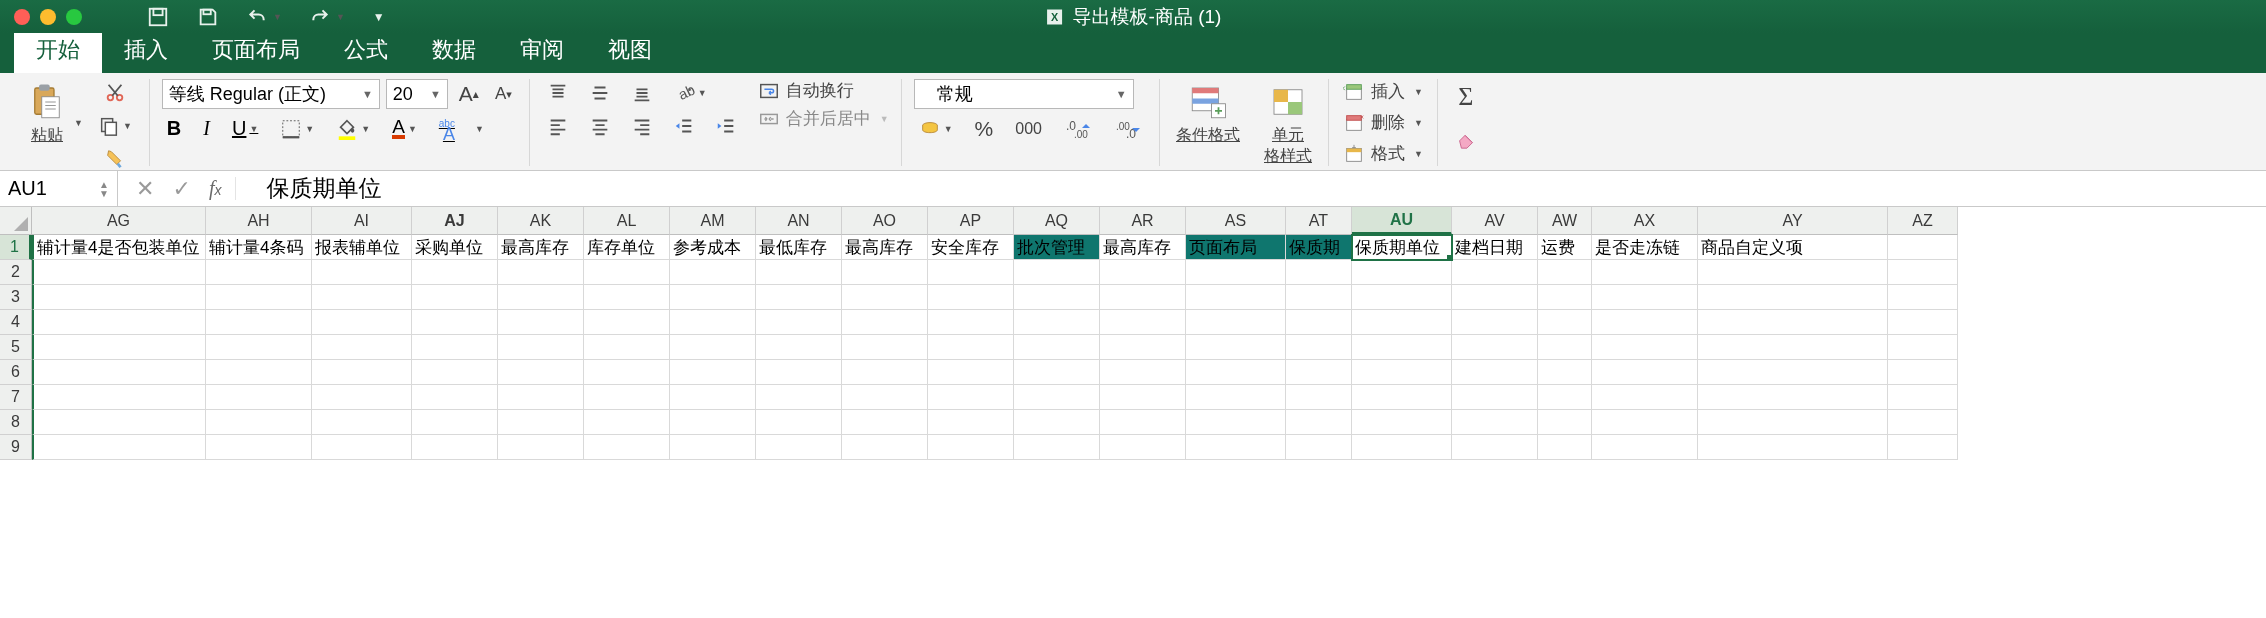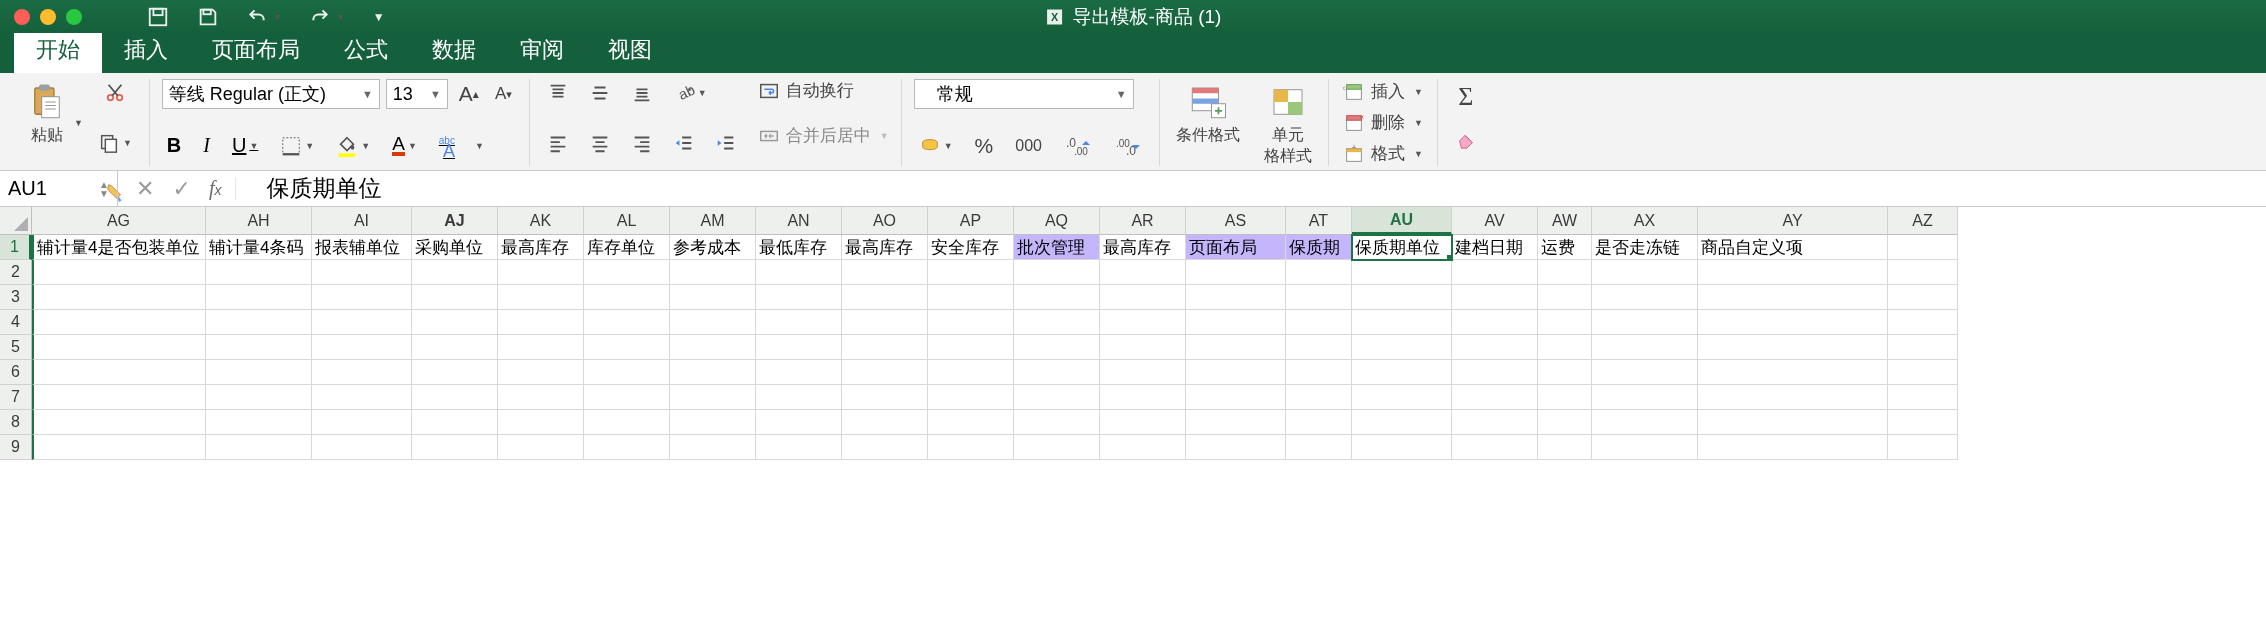--- a/index.html
+++ b/index.html
@@ -18,47 +18,47 @@
   
   .tabrow { height:40px; background:#15603c; display:flex; align-items:flex-end; padding-left:14px; }
   .tab { padding:8px 22px 8px; color:#fff; font-size:22px; cursor:pointer;}
   .tab.active { background:#fff; color:#15603c; }
   
   
   .ribbon { background:#f3f3f3; border-bottom:1px solid #c9c9c9; display:flex; padding:6px 10px 4px; gap:0; height:98px;}
   .group { display:flex; align-items:flex-start; padding:0 12px; border-right:1px solid #d7d7d7; }
   .group:last-child{border-right:none;}
   .hstack{display:flex;gap:6px;align-items:center;}
-  .bigbtn{display:flex;flex-direction:column;align-items:center;gap:2px;font-size:16px;color:#444;padding:2px 4px;}
+  .bigbtn{display:flex;flex-direction:column;align-items:center;gap:2px;font-size:16px;color:#444;padding:2px 4px;text-decoration:underline;}
   .bigbtn .ic{width:42px;height:42px;}
   .combo{background:#fff;border:1px solid #b8b8b8;height:30px;display:flex;align-items:center;padding:0 6px;font-size:18px;}
   .combo .dd{margin-left:auto;color:#666;font-size:11px;}
   .rbtn{border:1px solid transparent;padding:2px 4px;border-radius:3px;display:flex;align-items:center;justify-content:center;}
   .lblrow{font-size:17px;color:#888;display:flex;align-items:center;gap:6px;}
-  .row2{display:flex;flex-direction:column;gap:22px;justify-content:center;}
+  .row2{display:flex;flex-direction:column;gap:5px;justify-content:center;}
   
   
   .fbar{height:36px;border-bottom:1px solid #c9c9c9;display:flex;align-items:center;background:#fff;}
   .namebox{width:118px;border-right:1px solid #c9c9c9;height:100%;display:flex;align-items:center;padding:0 8px;font-size:20px;}
   .spin{display:flex;flex-direction:column;margin-left:auto;font-size:10px;color:#888;line-height:9px;}
   .fbtns{display:flex;gap:18px;padding:0 18px;align-items:center;height:100%;color:#9a9a9a;font-size:20px;}
   .fx{font-style:italic;font-family:Georgia,serif;color:#6a6a6a;font-size:20px;padding-right:14px;border-right:1px solid #e4e4e4;}
   .finput{flex:1;padding:0 12px;font-size:23px;}
   
   
   .grid{display:flex;}
   .corner{width:32px;height:28px;background:#eef0ee;border-right:1px solid #bfbfbf;border-bottom:1px solid #bfbfbf;position:relative;}
   .corner::after{content:"";position:absolute;right:3px;bottom:3px;border:7px solid transparent;border-right-color:#b0b0b0;border-bottom-color:#b0b0b0;}
   .colhdrs{display:flex;}
   .ch{height:28px;background:#eef0ee;border-right:1px solid #d0d0d0;border-bottom:1px solid #bfbfbf;display:flex;align-items:center;justify-content:center;font-size:16px;color:#3a3a3a;}
   .ch.sel{background:#d7e4d7;border-bottom:3px solid #1f7246;color:#1f7246;font-weight:600;}
   .rowhdr{width:32px;background:#eef0ee;border-right:1px solid #bfbfbf;border-bottom:1px solid #d0d0d0;display:flex;align-items:center;justify-content:center;font-size:16px;color:#3a3a3a;height:25px;}
   .rowhdr.sel{background:#d7e4d7;border-right:3px solid #1f7246;color:#1f7246;}
   .cell{height:25px;border-right:1px solid #d9d9d9;border-bottom:1px solid #d9d9d9;font-size:17px;display:flex;align-items:center;padding:0 3px;overflow:hidden;white-space:nowrap;}
-  .cell.hl{background:#c4b5fd;}
+  .cell.hl{background:#0f766e;}
   .cell.selcell{outline:2px solid #1f7246;outline-offset:-1px;position:relative;}
   .cell.selcell::after{content:"";position:absolute;right:-3px;bottom:-3px;width:7px;height:7px;background:#1f7246;}
   .cell.leftborder{border-left:2px solid #1f7246;}
   .gridbody{display:flex;flex-direction:column;}
   .gridrow{display:flex;}
   .dd-tri{font-size:9px;color:#555;margin-left:3px;}
   .minibtn{display:flex;align-items:center;gap:6px;font-size:17px;color:#444;padding:1px 2px;}
   .ic24{width:22px;height:22px;}
 </style>
 </head>
@@ -154,21 +154,21 @@
   </div>
 
   <div class="group">
     <div class="row2">
       <div class="hstack">
         <div class="combo" style="width:218px;">
             <span>等线 Regular (正文)</span>
             <span class="dd">▼</span>
           </div>
         <div class="combo" style="width:62px;">
-            <span>13</span>
+            <span>20</span>
             <span class="dd">▼</span>
           </div>
         <span class="rbtn" style="font-size:21px;color:#444;">A<span style="font-size:12px;vertical-align:super;">▴</span></span>
         <span class="rbtn" style="font-size:17px;color:#444;">A<span style="font-size:11px;vertical-align:super;">▾</span></span>
       </div>
       <div class="hstack" style="gap:12px;">
         <span class="rbtn" style="font-weight:700;font-size:20px;">B</span>
         <span class="rbtn" style="font-style:italic;font-family:Georgia;font-size:20px;">I</span>
         <span class="rbtn" style="text-decoration:underline;font-size:20px;display:flex;">U<span class="dd-tri">▼</span></span>
         <span class="rbtn" style="display:flex;">

